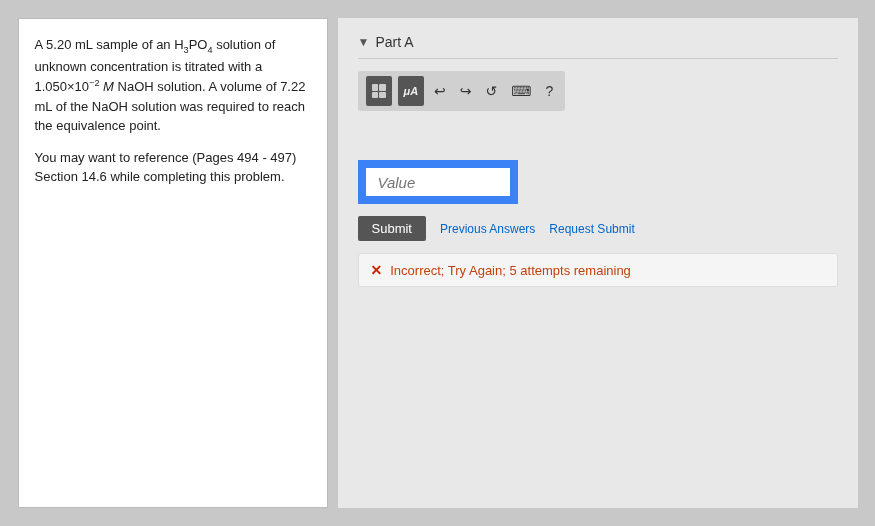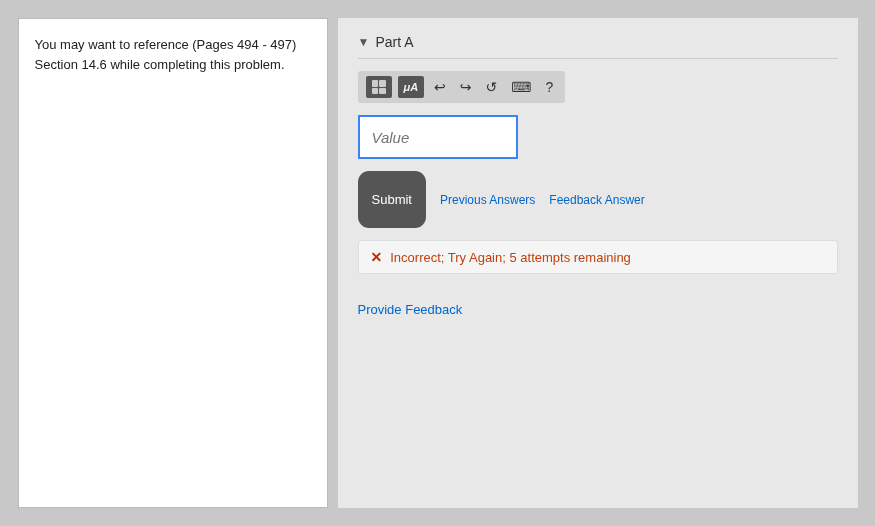--- a/index.html
+++ b/index.html
@@ -74,21 +74,21 @@
       color: white;
       border: none;
       border-radius: 2px;
       padding: 3px 6px;
       font-size: 11px;
       cursor: pointer;
       display: flex;
       align-items: center;
       justify-content: center;
       min-width: 24px;
-      height: 22px;
+      height: 30px;
     }
     .toolbar-icon-text {
       font-style: italic;
       font-size: 11px;
       font-weight: bold;
       color: #eee;
     }
     .toolbar-action {
       background: none;
       border: none;
@@ -96,52 +96,53 @@
       color: #333;
       cursor: pointer;
       padding: 2px 4px;
     }
     .input-row {
       display: flex;
       gap: 6px;
       align-items: stretch;
     }
     .value-input {
-      border: 2px solid #3b82f6;
+      border: 8px solid #3b82f6;
       background: white;
       padding: 8px 12px;
       font-size: 15px;
       font-style: italic;
       color: #888;
       width: 160px;
       height: 44px;
+      margin-top: 37px;
     }
     .units-input {
       border: 2px solid #555;
       background: white;
       padding: 8px 12px;
       font-size: 15px;
       font-style: italic;
       color: #888;
       width: 140px;
       height: 44px;
     }
     .action-row {
       display: flex;
       align-items: center;
       gap: 14px;
     }
     .submit-btn {
       background: #555;
       color: white;
       border: none;
-      padding: 21px 14px;
-      font-size: 13px;
-      cursor: pointer;
-      border-radius: 11px;
+      padding: 5px 14px;
+      font-size: 13px;
+      cursor: pointer;
+      border-radius: 2px;
     }
     .action-link {
       color: #0066cc;
       font-size: 12px;
       text-decoration: none;
       cursor: pointer;
       text-align: center;
     }
     .status-row {
       display: flex;
@@ -184,20 +185,23 @@
       border-radius: 1px;
     }
   </style>
 </head>
 <body>
 
 <div class="container">
 
   <div class="left-panel">
     <p>
+      A 5.20 mL sample of an H<sub>3</sub>PO<sub>4</sub> solution of unknown concentration is titrated with a 1.050×10<sup>−2</sup> <em>M</em> NaOH solution. A volume of 7.22 mL of the NaOH solution was required to reach the equivalence point.
+    </p>
+    <p>
       You may want to reference (Pages 494 - 497) Section 14.6 while completing this problem.
     </p>
   </div>
 
   <div class="right-panel">
 
     <div class="part-header">
       <span class="arrow">▼</span>
       <span>Part A</span>
     </div>
@@ -232,24 +236,23 @@
       </button>
     </div>
 
     <div class="input-row">
       <input class="value-input" type="text" placeholder="Value" style="">
     </div>
 
     <div class="action-row">
       <button class="submit-btn">Submit</button>
       <a class="action-link">Previous Answers</a>
-      <a class="action-link">Feedback Answer</a>
+      <a class="action-link">Request Submit</a>
     </div>
 
     <div class="status-row">
       <span class="x-icon">✕</span>
       <span class="status-text">Incorrect; Try Again; 5 attempts remaining</span>
     </div>
 
-    <a class="feedback-link">Provide Feedback</a>
 
   </div>
 </div>
 
 </body></html>

